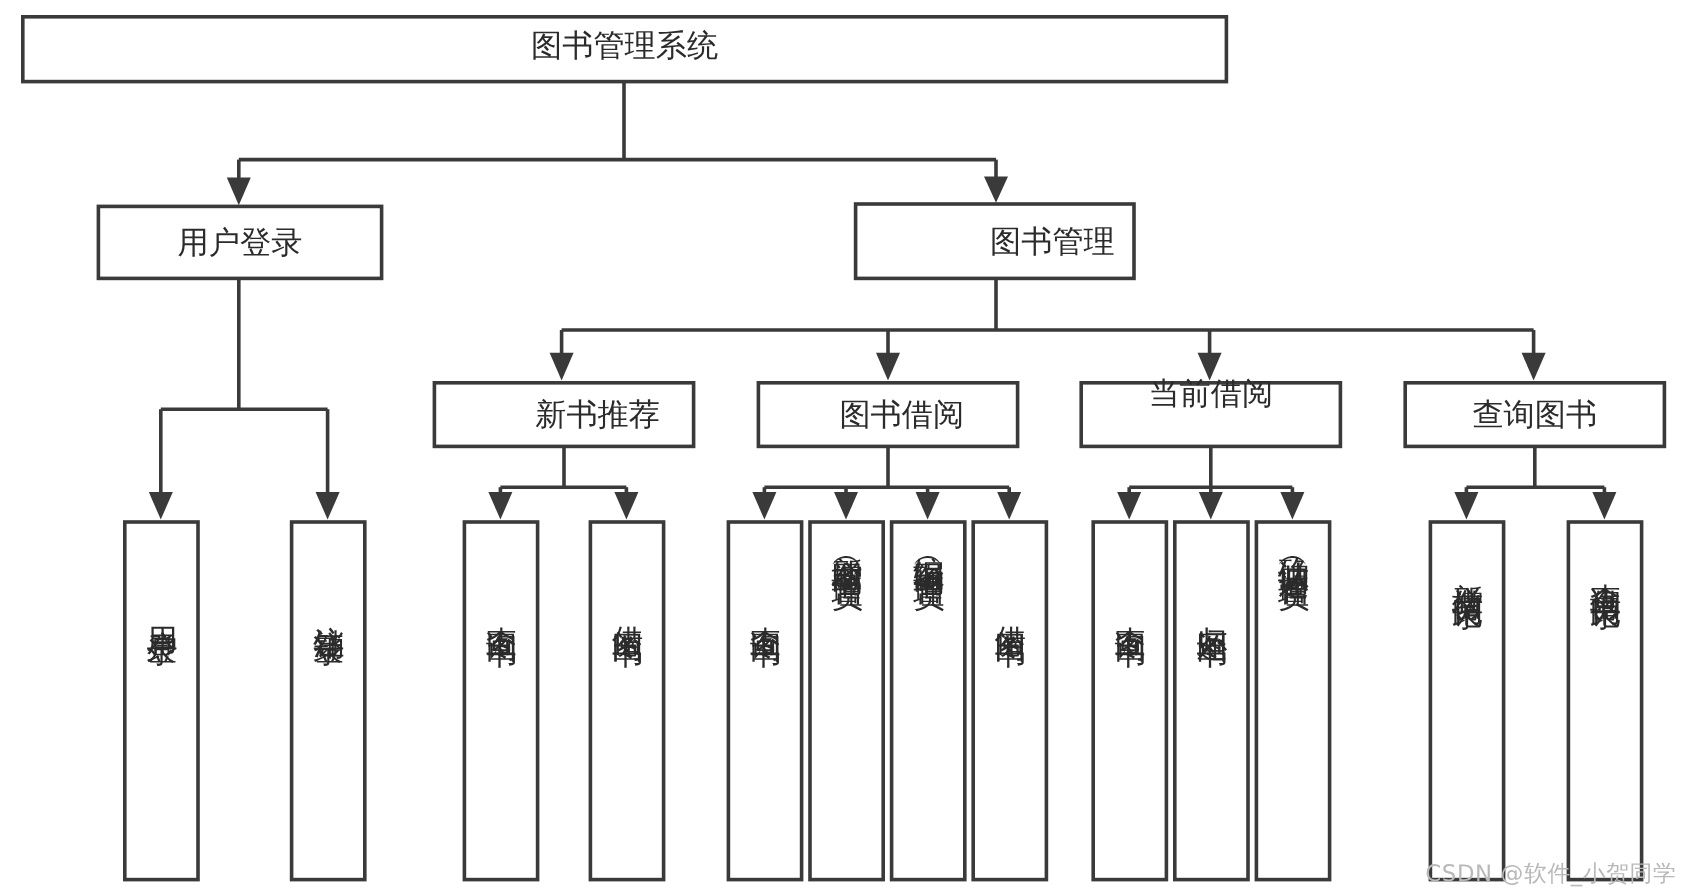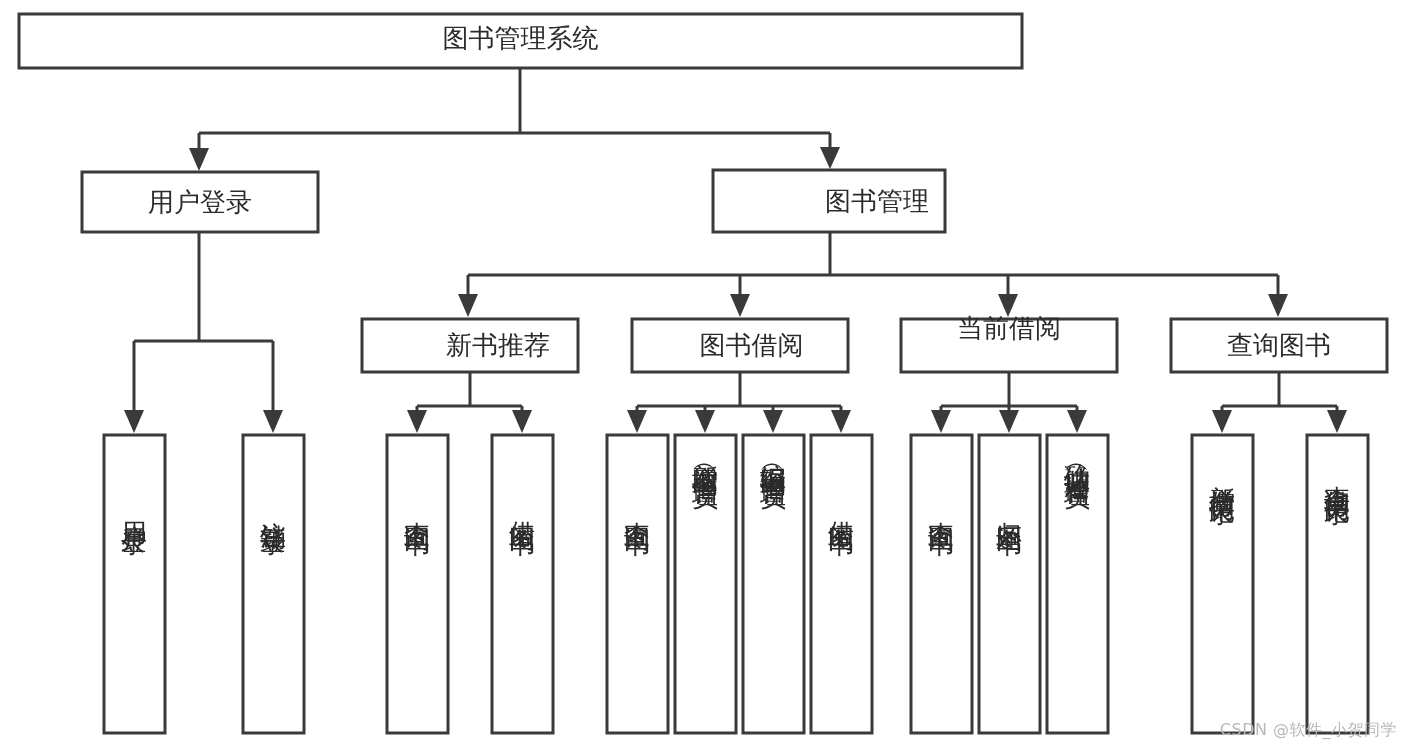--- a/index.html
+++ b/index.html
@@ -67,21 +67,21 @@
     font-family: "DejaVu Sans", "Liberation Sans", sans-serif;
     font-size: 26px;
     color: #2b2b2b;
     white-space: nowrap;
   }
   #watermark {
     position: absolute;
     right: 8px;
     bottom: 6px;
     font-family: "DejaVu Sans", "Liberation Sans", sans-serif;
-    font-size: 16px;
+    font-size: 19px;
     color: #b9b9b9;
     white-space: nowrap;
     letter-spacing: 0.5px;
   }
 </style>
 </head>
 <body>
 
 <div id="diagram-root">
 

